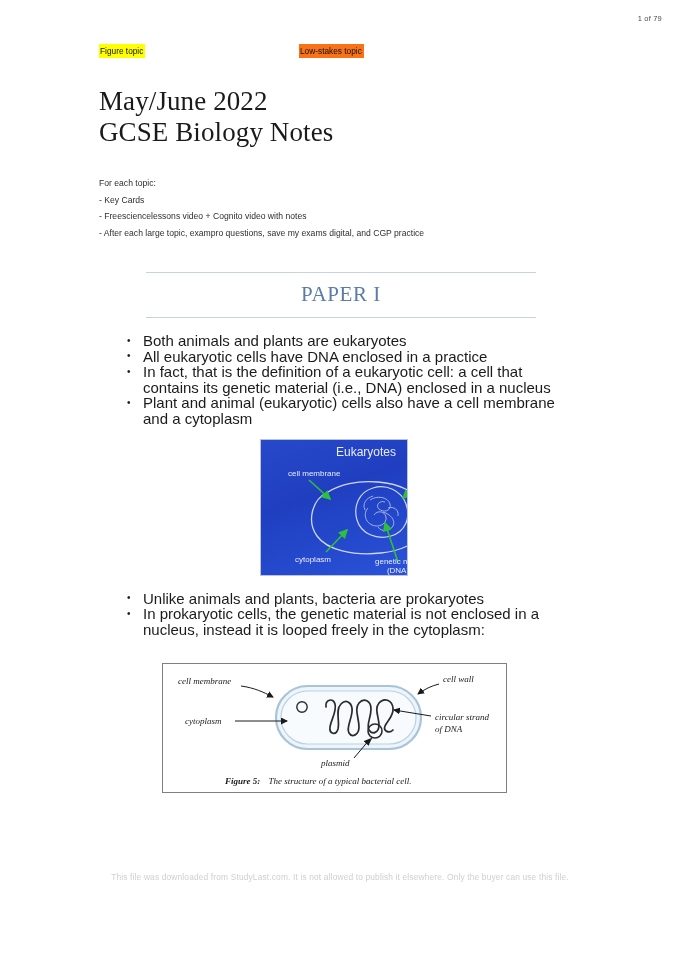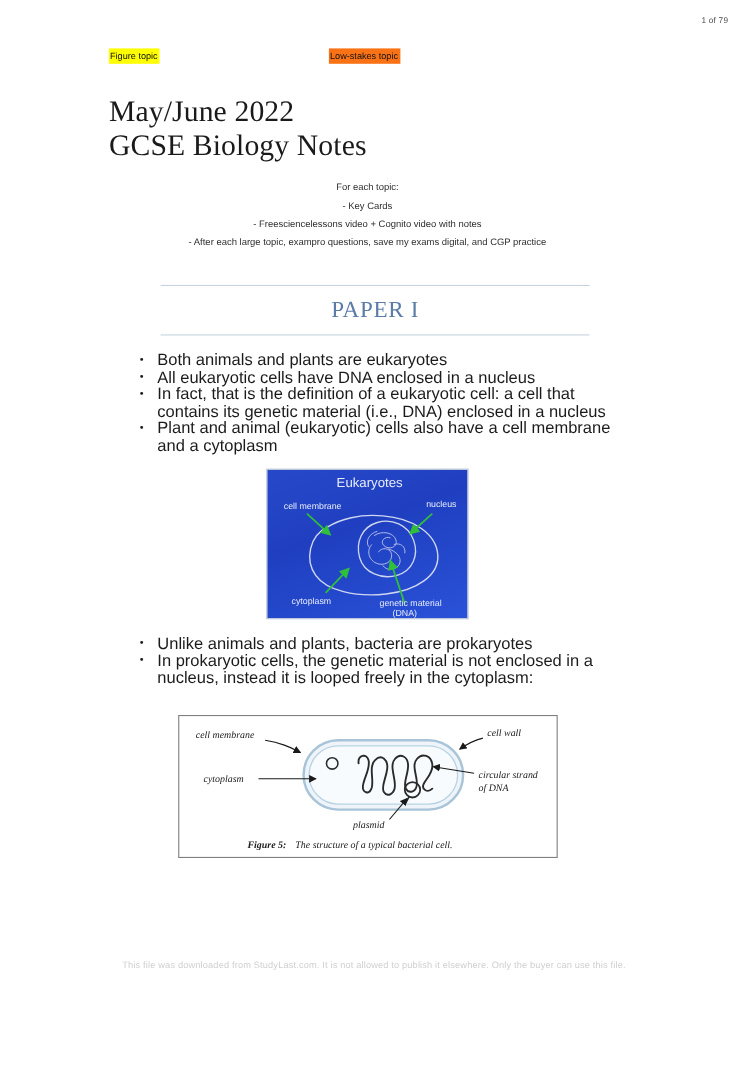--- a/index.html
+++ b/index.html
@@ -70,26 +70,25 @@
     line-height: 31px;
     font-weight: 400;
     color: #1a1a1a;
     letter-spacing: 0.1px;
     margin: 0;
   }
   .doc-title .line2 { display: block; }
 
   
   .intro {
-    margin-top: 14px;
+    margin-top: 27px;
     font-family: "Liberation Sans", sans-serif;
     font-size: 8.6px;
     line-height: 16.5px;
     color: #2e2e2e;
-    text-align: center;
   }
   .intro div { white-space: nowrap; }
 
   
   .paper-block {
     margin-top: 31px;
     width: 390px;
     margin-left: 47px;
   }
   .rule {
@@ -143,26 +142,27 @@
     color: #1b1b1b;
   }
 
   
   .euk-figure {
     margin: 13px 0 0 0;
     display: flex;
     justify-content: center;
   }
   .euk-box {
-    width: 184px;
+    width: 148px;
     height: 137px;
     border: 1px solid #b9c4d4;
     background: linear-gradient(160deg, #2749c9 0%, #1f3fc0 40%, #2a52d8 100%);
     position: relative;
     overflow: hidden;
+    padding-left: 12px;
   }
   .euk-box svg { display: block; }
 
   
   .bact-figure {
     margin: 26px 0 0 0;
     display: flex;
     justify-content: center;
   }
   .bact-box {
@@ -213,21 +213,21 @@
 
   <div class="paper-block">
     <div class="rule"></div>
     <div class="paper-title">PAPER I</div>
     <div class="rule"></div>
   </div>
 
 
   <ul class="notes">
     <li>Both animals and plants are eukaryotes</li>
-    <li>All eukaryotic cells have DNA enclosed in a nucleus</li>
+    <li>All eukaryotic cells have DNA enclosed in a practice</li>
     <li>In fact, that is the definition of a eukaryotic cell: a cell that contains its genetic material (i.e., DNA) enclosed in a nucleus</li>
     <li>Plant and animal (eukaryotic) cells also have a cell membrane and a cytoplasm</li>
   </ul>
 
   <div class="euk-figure">
     <div class="euk-box">
       <svg width="186" height="135" viewBox="0 0 186 135" xmlns="http://www.w3.org/2000/svg">
 
         <text x="93" y="16" text-anchor="middle" fill="#e8ecfb" font-family="Liberation Sans, sans-serif" font-size="12">Eukaryotes</text>
 

